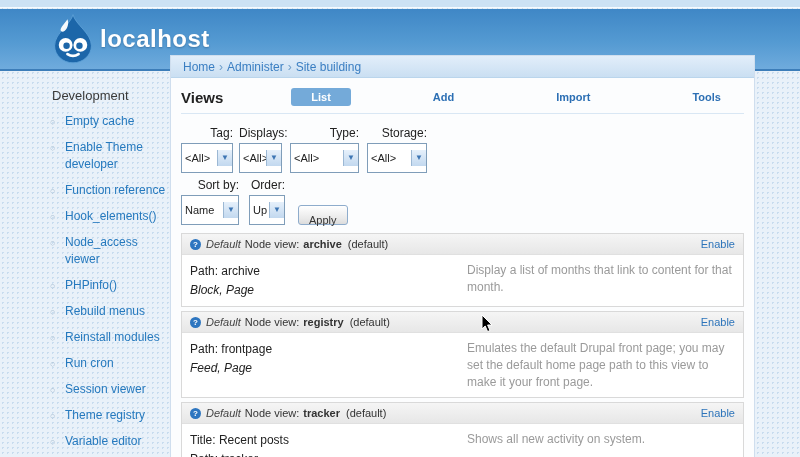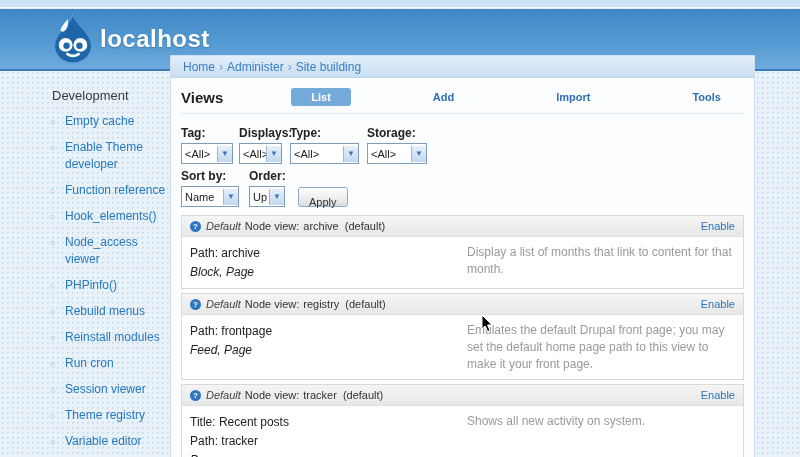--- a/index.html
+++ b/index.html
@@ -50,23 +50,23 @@
 
   .titlerow { display:flex; align-items:center; padding:2px 0 7px 0; border-bottom:1px solid #d9e7f4; }
   .page-title { font-size:15px; font-weight:bold; color:#222; margin-right:40px; }
   .tab { font-size:11px; font-weight:bold; color:#2c6fb4; margin-right:34px; padding:3px 20px; cursor:pointer; text-decoration:none;margin-left:28px; }
   .tab.active { background:#74aad9; color:#ffffff; border-radius:3px; }
 
   
   .filters { margin-top:12px; }
   .f-row { display:flex; align-items:flex-end; margin-bottom:5px; }
   .f-group { display:flex; flex-direction:column; }
-  .f-label { font-size:12px; font-weight:bold; color:#222; margin-bottom:3px; }
+  .f-label { font-size:12px; font-weight:normal; color:#222; margin-bottom:3px;text-align:right; }
   .sel {
-    display:flex; align-items:center; height:21px;
+    display:flex; align-items:center; height:30px;
     border:1px solid #7f9db9; background:#ffffff; cursor:pointer;
   }
   .sel .sel-val { flex:1; font-size:11px; color:#222; padding:0 3px; white-space:nowrap; overflow:hidden; }
   .sel .sel-arrow {
     width:15px; height:16px; flex:0 0 15px;
     background:linear-gradient(180deg,#e6f0fb,#c2d8ef);
     border-left:1px solid #9cb8d4;
     color:#3e76b4; font-size:8px; line-height:16px; text-align:center;
   }
   .btn-apply {
@@ -85,21 +85,21 @@
     background:linear-gradient(180deg,#f5f5f5,#e7e7e7);
     border-bottom:1px solid #e0e0e0; font-size:11px; color:#333;
   }
   .help-icon {
     width:11px; height:11px; border-radius:50%; background:#2e76c0;
     color:#fff; font-size:8px; font-weight:bold; line-height:11px; text-align:center;
     margin-right:5px; flex:0 0 11px; cursor:pointer;
   }
   .v-prefix { font-style:italic; color:#444; margin-right:4px; }
   .v-type { margin-right:4px; }
-  .v-name { font-weight:normal; margin-right:6px; }
+  .v-name { font-weight:bold; margin-right:6px; }
   .v-suffix { color:#333; }
   .v-spacer { flex:1; }
   .enable-link { color:#2d74ba; font-size:11px; text-decoration:none; cursor:pointer; }
   .vrow-body { display:flex; padding:7px 8px 6px 8px; }
   .v-left { flex:1; font-size:12px; color:#222; line-height:19px; }
   .v-left .types { font-style:italic; }
   .v-desc { width:268px; flex:0 0 268px; font-size:12px; color:#9a9a9a; line-height:17px; }
 
   
   .cursor { position:absolute; left:481px; top:314px; width:12px; height:19px; pointer-events:none; }

